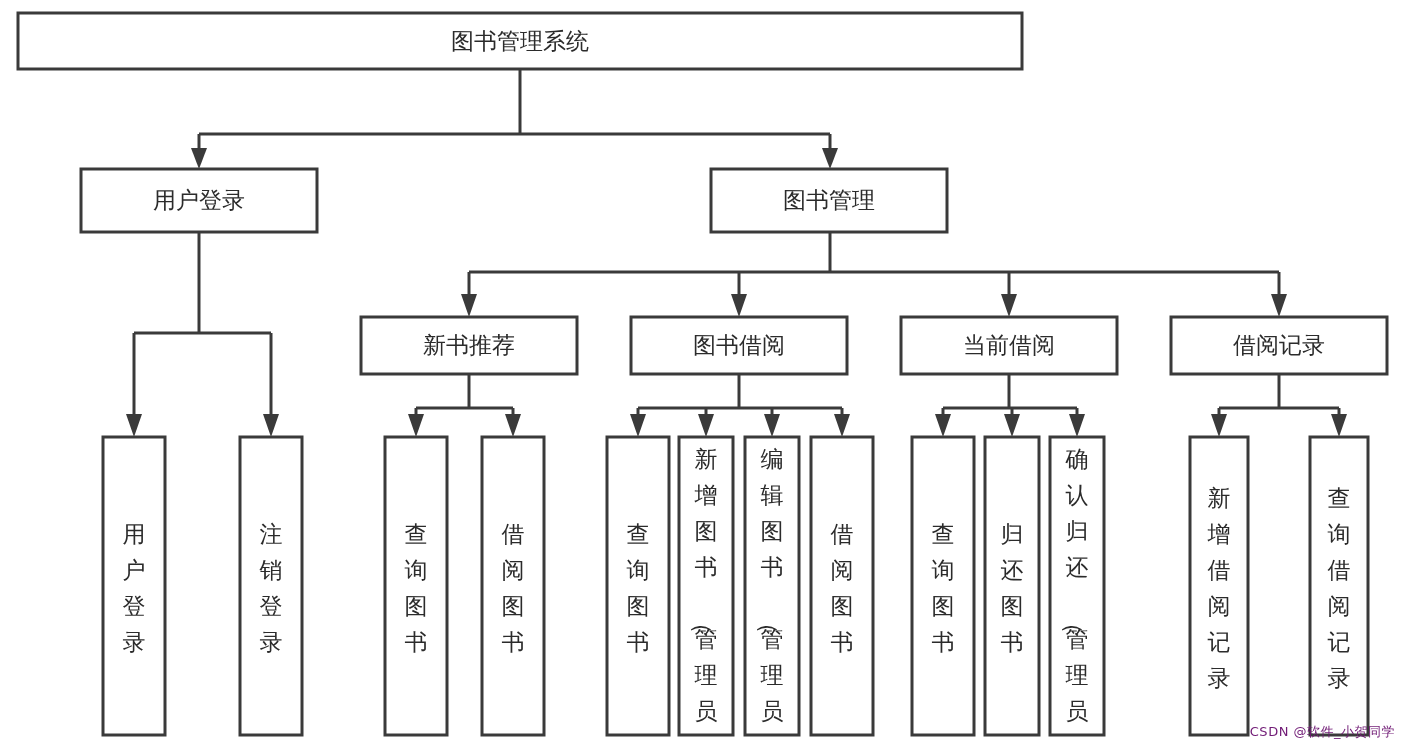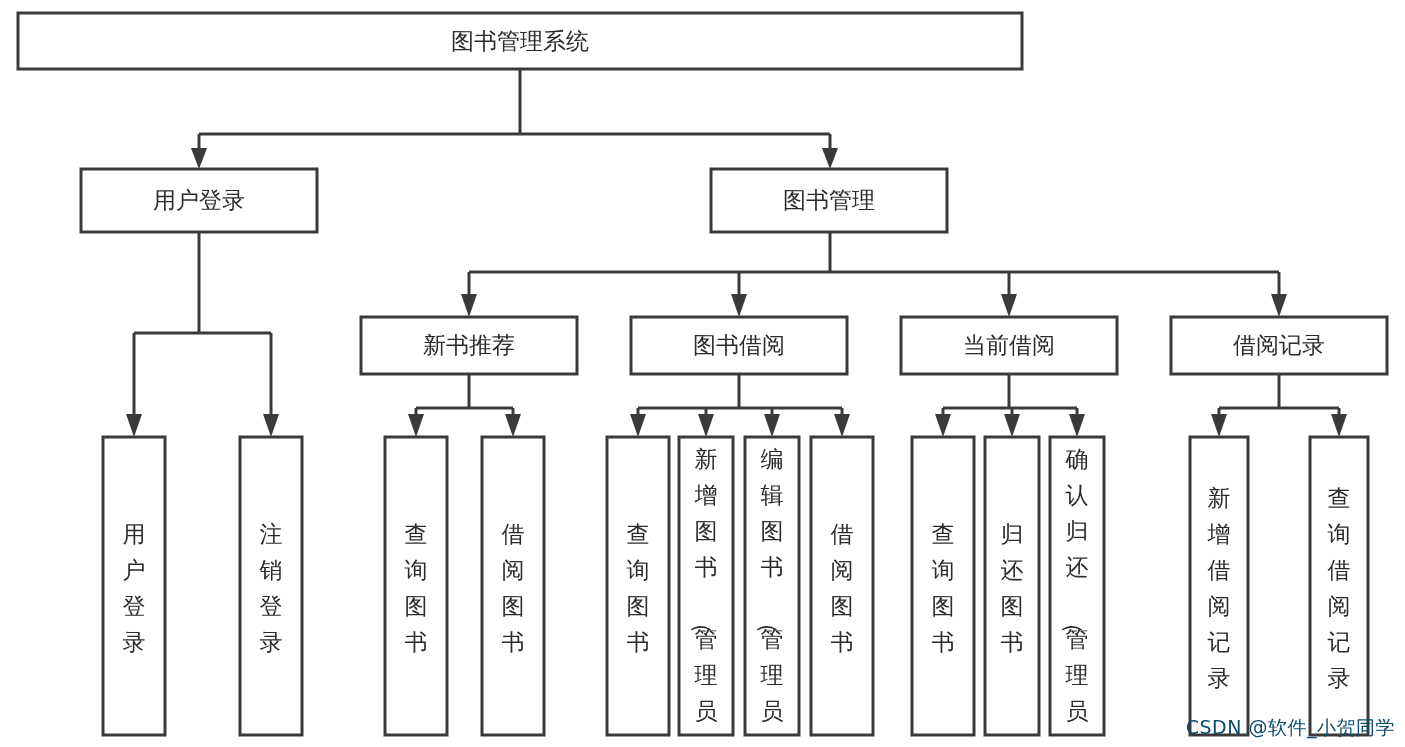--- a/index.html
+++ b/index.html
@@ -45,22 +45,22 @@
     fill: #2b2b2b;
     font-family: "DejaVu Sans", "Liberation Sans", sans-serif;
     font-size: 23px;
     text-anchor: middle;
   }
   .watermark {
     position: absolute;
     right: 10px;
     bottom: 6px;
     font-family: "DejaVu Sans", "Liberation Sans", sans-serif;
-    font-size: 19px;
-    color: #0c4a6e;
+    font-size: 13px;
+    color: #701a75;
     letter-spacing: 0.5px;
     white-space: nowrap;
     user-select: none;
   }
 </style>
 </head>
 <body>
 
 <svg id="diagram" viewBox="0 0 1405 747" xmlns="http://www.w3.org/2000/svg">
 

